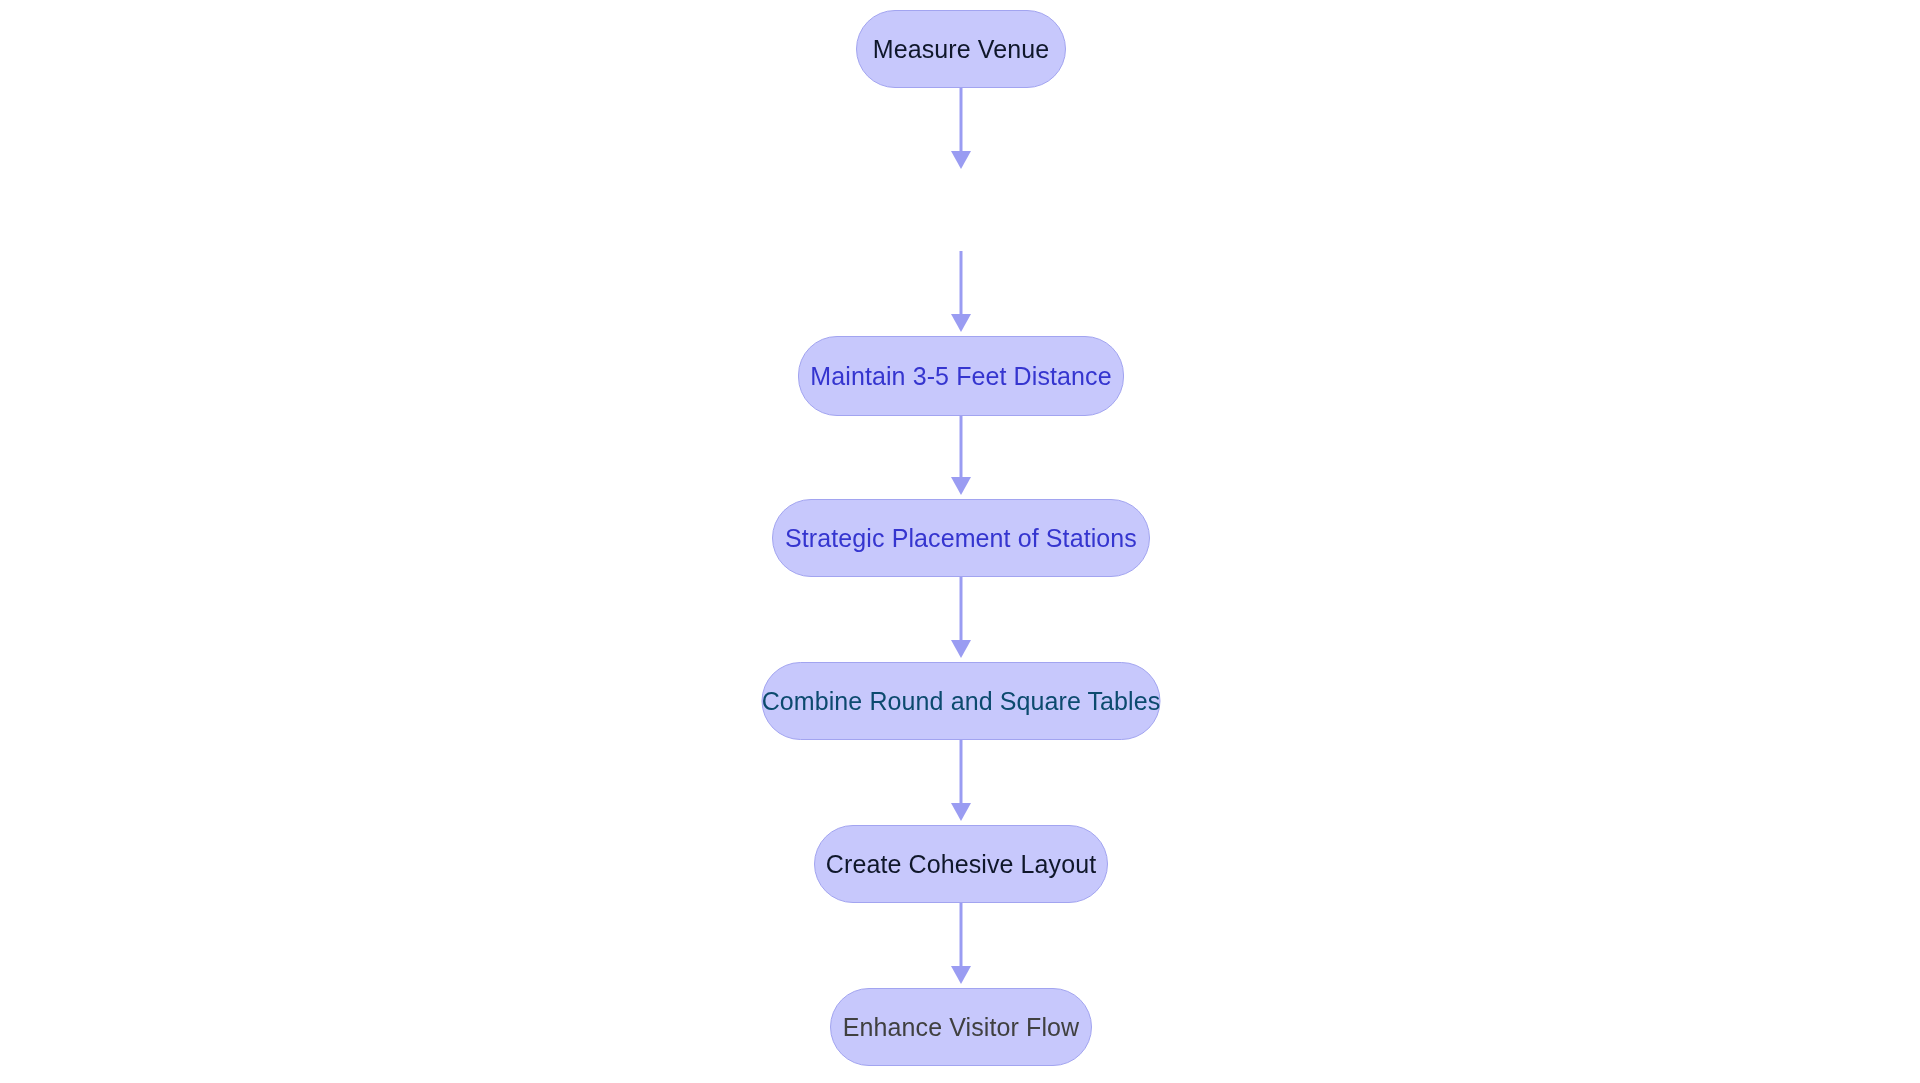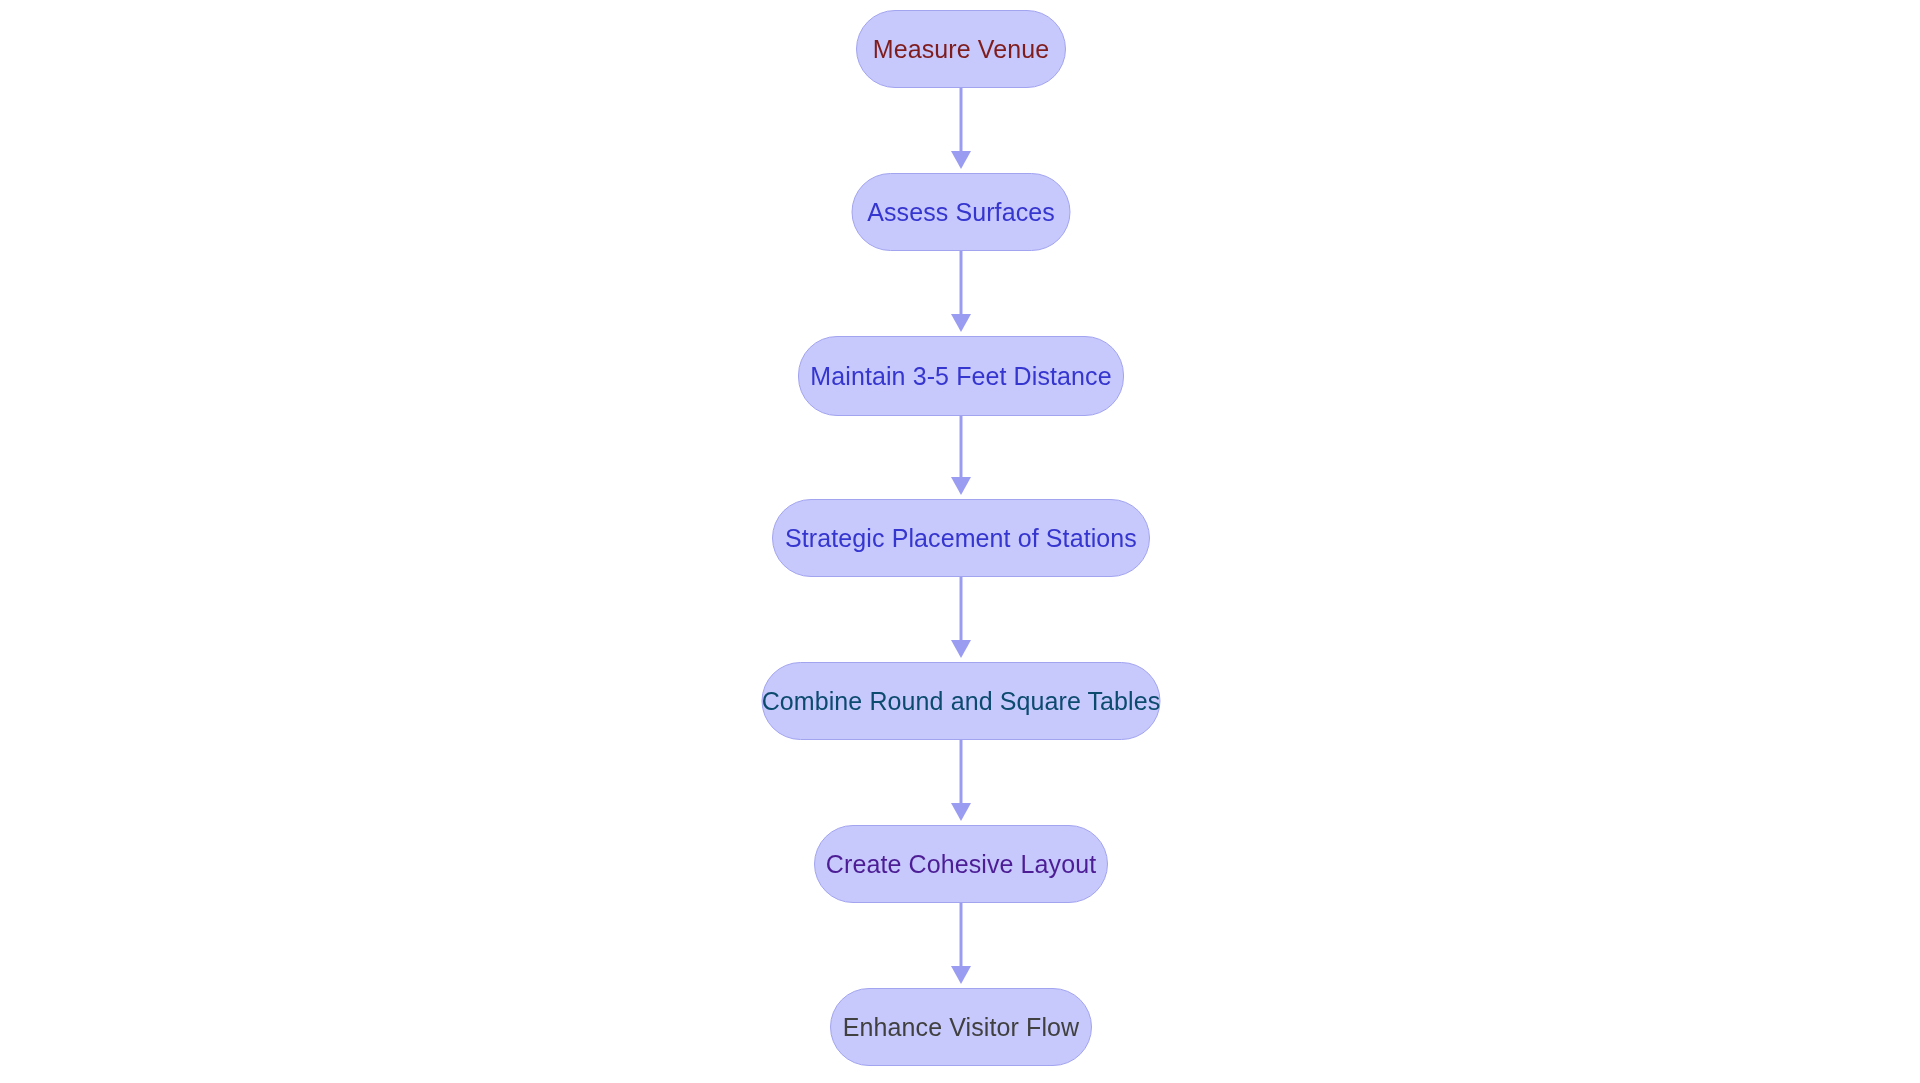--- a/index.html
+++ b/index.html
@@ -105,35 +105,32 @@
       </svg>
     </div>
     <div class="connector" style="left: 961px; top: 903px;">
       <svg width="26" height="85" viewBox="0 0 26 85" xmlns="http://www.w3.org/2000/svg" aria-hidden="true">
         <line x1="13" y1="0" x2="13" y2="66" stroke="#9a9cf2" stroke-width="3"></line>
         <polygon points="3,63 23,63 13,81" fill="#9a9cf2"></polygon>
       </svg>
     </div>
 
     <div class="node" style="left: 961px; top: 10px; width: 210px; height: 78px; border-radius: 39px; background: rgb(199, 200, 252); border-color: rgb(162, 164, 240);">
-      <span class="node-label" style="color: #7f1d1d;">Measure Venue</span>
-    </div>
-    <div class="node" style="left: 961px; top: 173px; width: 219px; height: 78px; border-radius: 39px; background: rgb(199, 200, 252); border-color: rgb(162, 164, 240);">
-      <span class="node-label" style="color: rgb(53, 53, 207);">Assess Surfaces</span>
+      <span class="node-label" style="color: #0f172a;">Measure Venue</span>
     </div>
     <div class="node" style="left: 961px; top: 336px; width: 326px; height: 80px; border-radius: 39px; background: rgb(199, 200, 252); border-color: rgb(162, 164, 240);">
       <span class="node-label" style="color: rgb(53, 53, 207);">Maintain 3-5 Feet Distance</span>
     </div>
     <div class="node" style="left: 961px; top: 499px; width: 378px; height: 78px; border-radius: 39px; background: rgb(199, 200, 252); border-color: rgb(162, 164, 240);">
       <span class="node-label" style="color: rgb(53, 53, 207); text-align: center;">Strategic Placement of Stations</span>
     </div>
     <div class="node" style="left: 961px; top: 662px; width: 399px; height: 78px; border-radius: 39px; background: rgb(199, 200, 252); border-color: rgb(162, 164, 240);">
       <span class="node-label" style="color: #0c4a6e;">Combine Round and Square Tables</span>
     </div>
     <div class="node" style="left: 961px; top: 825px; width: 294px; height: 78px; border-radius: 39px; background: rgb(199, 200, 252); border-color: rgb(162, 164, 240);">
-      <span class="node-label" style="color: #4c1d95;">Create Cohesive Layout</span>
+      <span class="node-label" style="color: #0f172a;">Create Cohesive Layout</span>
     </div>
     <div class="node" style="left: 961px; top: 988px; width: 262px; height: 78px; border-radius: 39px; background: rgb(199, 200, 252); border-color: rgb(162, 164, 240);">
       <span class="node-label" style="color: #404040;">Enhance Visitor Flow</span>
     </div>
 
   </div>
 </div>
 
 </body></html>

